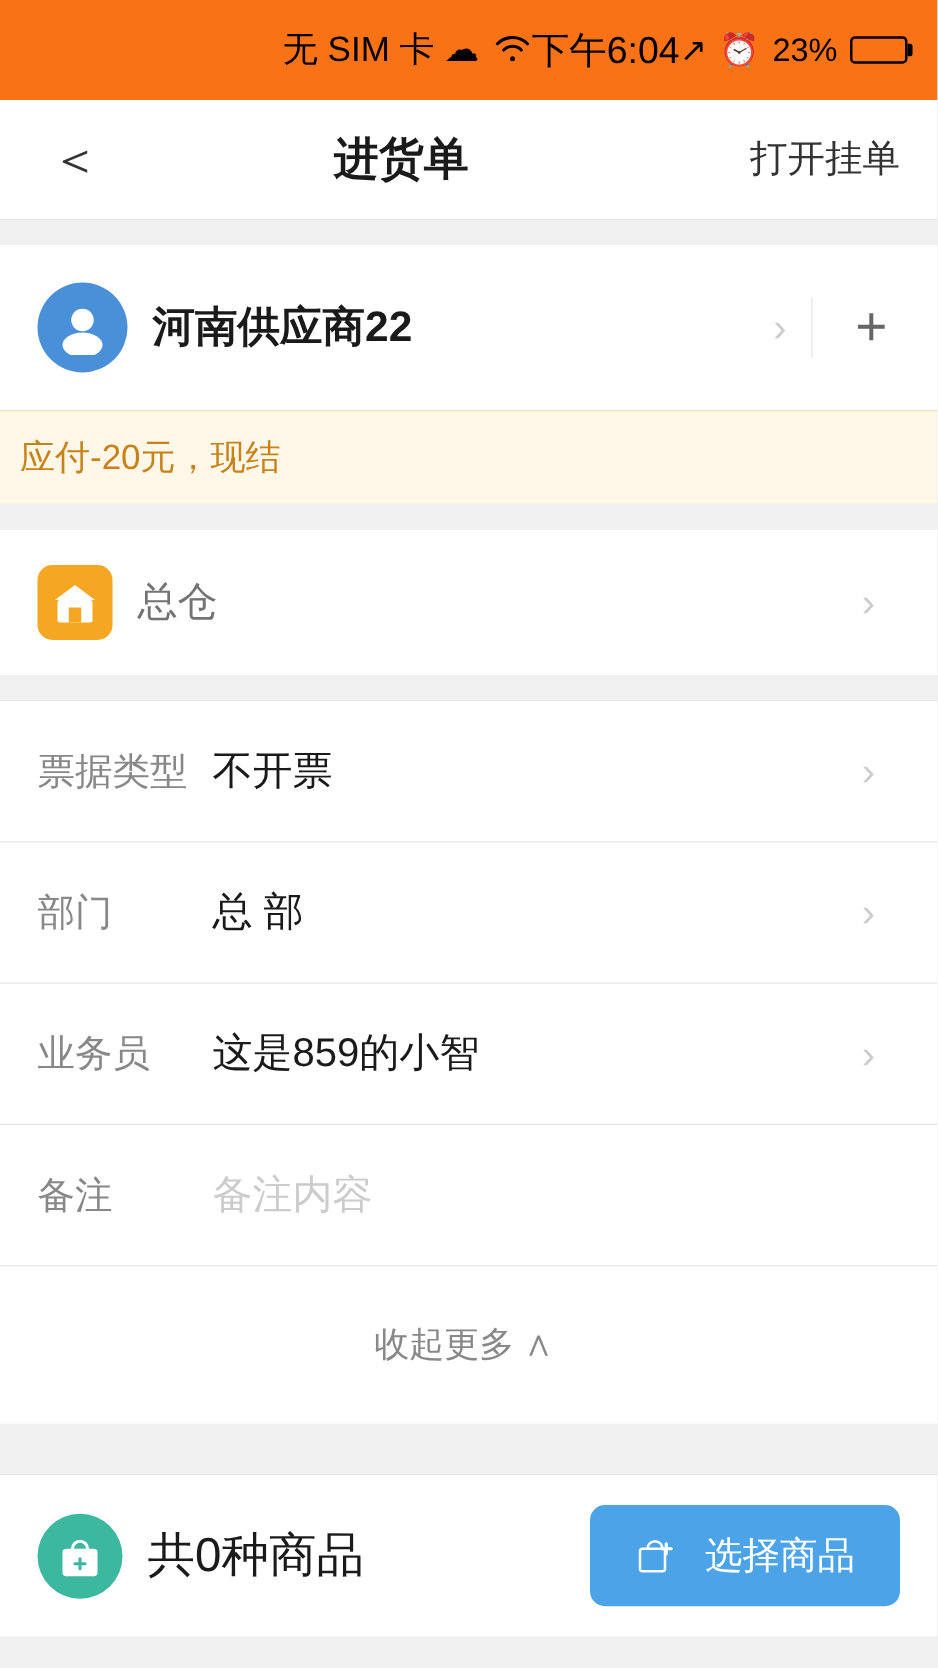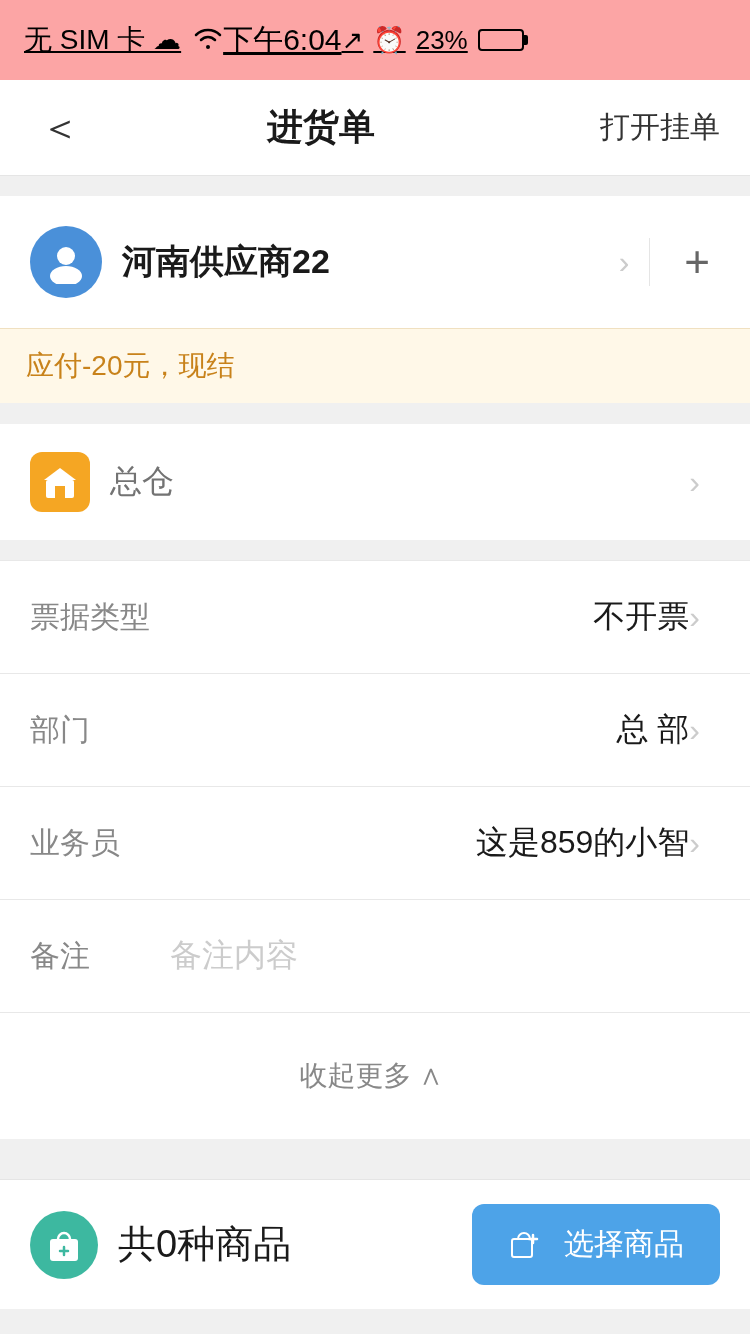--- a/index.html
+++ b/index.html
@@ -9,28 +9,27 @@
       min-height: 1334px;
       font-family: -apple-system, "PingFang SC", "Helvetica Neue", Arial, sans-serif;
       background: #f0f0f0;
       font-size: 32px;
     }
 
     
     .status-bar {
       width: 750px;
       height: 80px;
-      background: #fca5a5;
-      display: flex;
-      align-items: center;
-      justify-content: flex-start;
+      background: #f97316;
+      display: flex;
+      align-items: center;
+      justify-content: flex-end;
       padding: 0 24px;
       font-size: 28px;
       color: #000;
-      text-decoration: underline;
     }
     .status-left {
       display: flex;
       align-items: center;
       gap: 12px;
     }
     .status-center {
       font-size: 30px;
       font-weight: 500;
     }
@@ -152,21 +151,21 @@
     .vertical-divider {
       width: 1px;
       height: 48px;
       background: #e5e5e5;
       margin-right: 24px;
     }
 
     
     .alert-row {
       background: #fff8e8;
-      padding: 18px 26px;
+      padding: 18px 16px;
       font-size: 28px;
       color: #c8821a;
       border-top: 1px solid #f0e0c0;
     }
 
     
     .warehouse-row {
       display: flex;
       align-items: center;
       padding: 28px 30px;
@@ -207,21 +206,20 @@
     .form-label {
       font-size: 30px;
       color: #888;
       width: 140px;
       flex-shrink: 0;
     }
     .form-value {
       flex: 1;
       font-size: 32px;
       color: #1a1a1a;
-      text-align: right;
     }
     .form-placeholder {
       flex: 1;
       font-size: 32px;
       color: #ccc;
     }
 
     
     .collapse-row {
       background: #fff;

